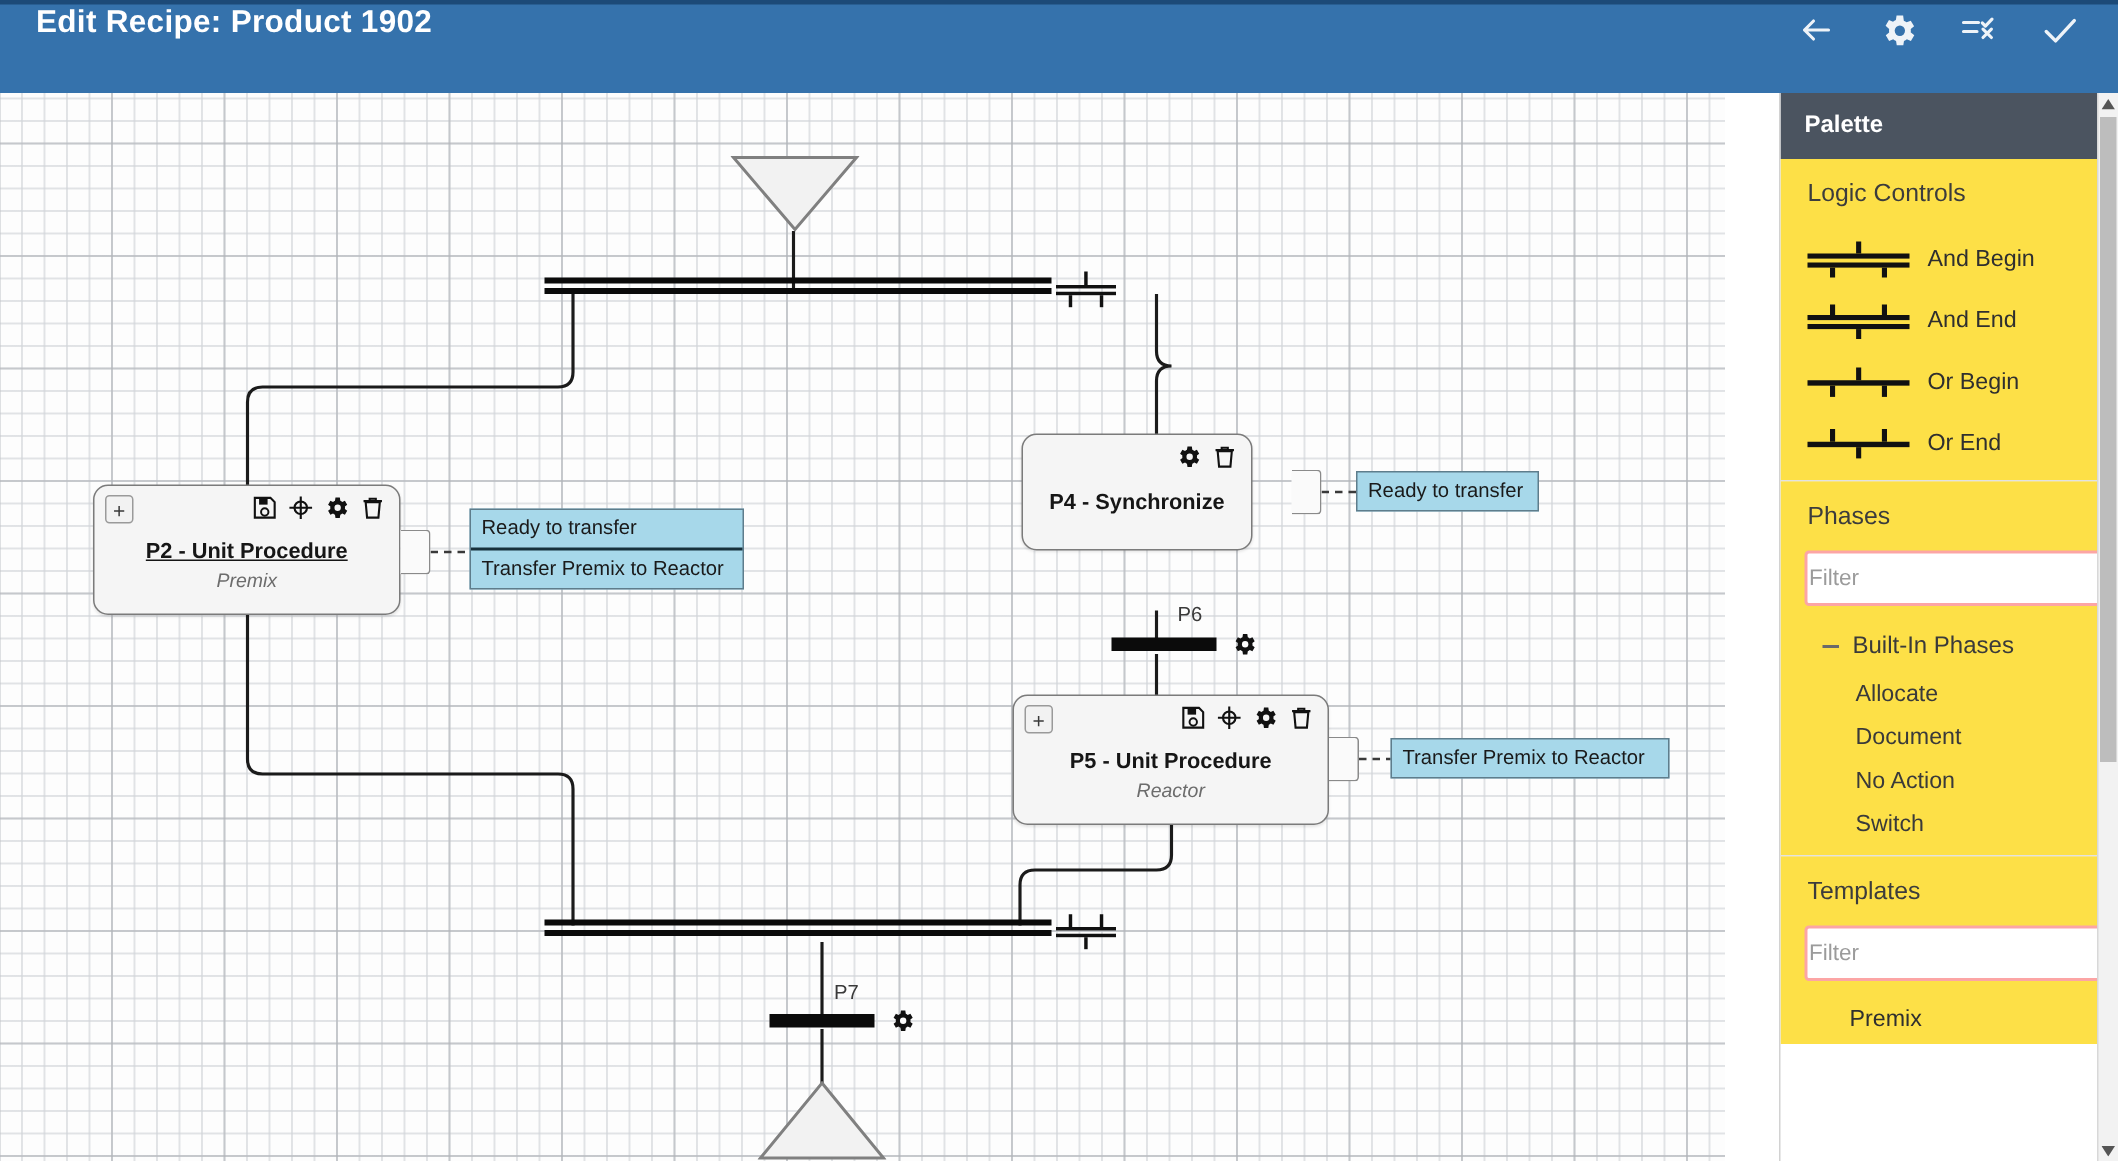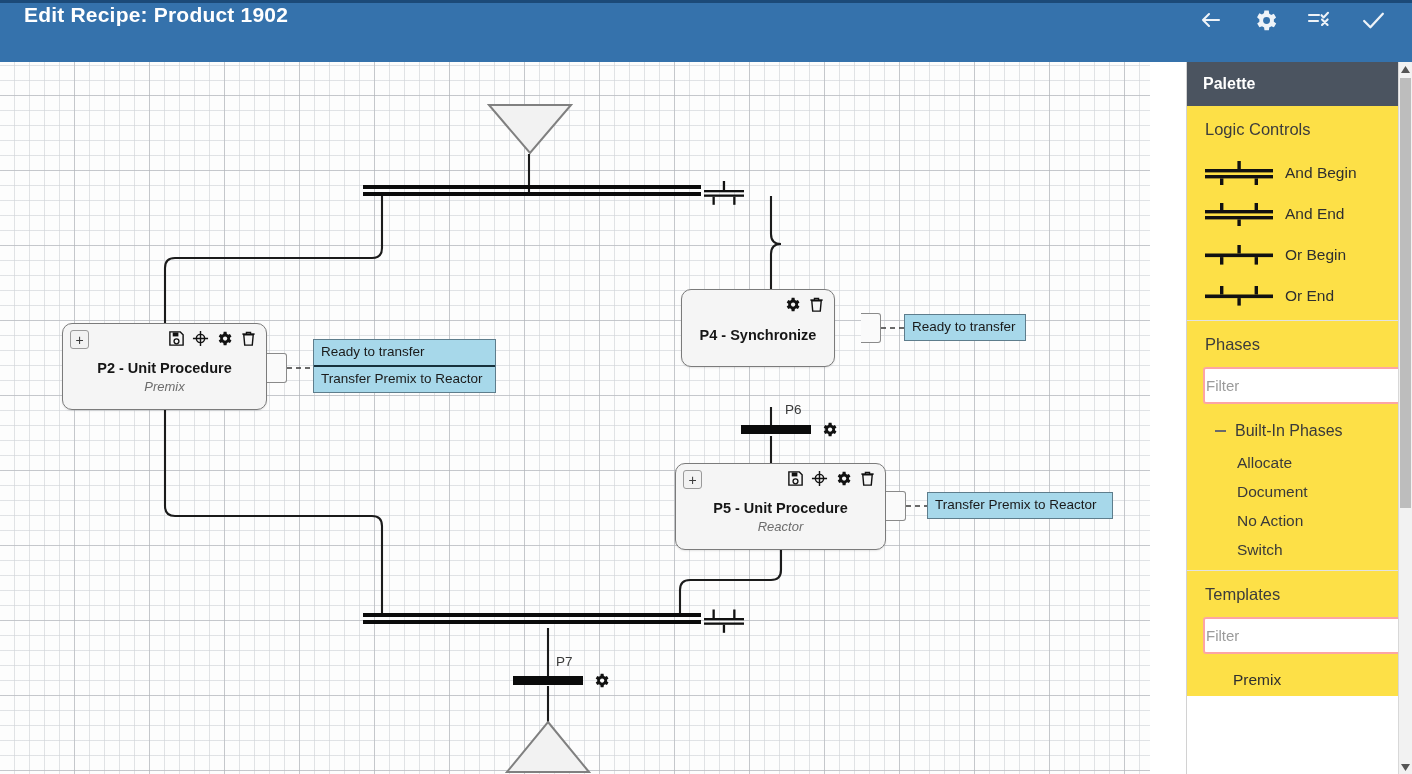--- a/index.html
+++ b/index.html
@@ -361,21 +361,21 @@
           <svg class="t" viewBox="0 0 20 20">
             <path fill="#111" d="M16.4 11a6.8 6.8 0 0 0 0-2l1.8-1.4-1.8-3-2.1.9a6.8 6.8 0 0 0-1.5-.9L12.4 2H9l-.4 2.6c-.5.2-1 .5-1.5.9l-2.1-.9-1.8 3L5 9a6.8 6.8 0 0 0 0 2l-1.8 1.4 1.8 3 2.1-.9c.5.4 1 .7 1.5.9L9 18h3.4l.4-2.6c.5-.2 1-.5 1.5-.9l2.1.9 1.8-3z"></path>
             <circle cx="10.7" cy="10" r="2.5" fill="#f5f5f5"></circle>
           </svg>
           <svg class="t" viewBox="0 0 18 18">
             <path d="M4 5 H14 L13 16 H5 Z" fill="none" stroke="#111" stroke-width="1.5"></path>
             <path d="M2.5 4.3 H15.5" stroke="#111" stroke-width="1.6"></path>
             <path d="M6.8 4.3 V2.6 H11.2 V4.3" fill="none" stroke="#111" stroke-width="1.4"></path>
           </svg>
         </div>
-        <div class="node-title" style="top:36px;">P2 - Unit Procedure</div>
+        <div class="node-title" style="top:36px;text-decoration:underline;">P2 - Unit Procedure</div>
         <div class="node-sub" style="top:55px;">Premix</div>
       </div>
       <div class="node-port" style="left:267px; top:291px;"></div>
       <svg style="position:absolute; left:287px; top:304px; width:28px; height:4px;" viewBox="0 0 28 4">
         <path d="M0 2 H28" stroke="#3a3a3a" stroke-width="1.6" stroke-dasharray="5,4"></path>
       </svg>
 
       <div class="anno" style="left:313px; top:277px; width:183px;">
         <div class="row">Ready to transfer</div>
         <div class="row">Transfer Premix to Reactor</div>

